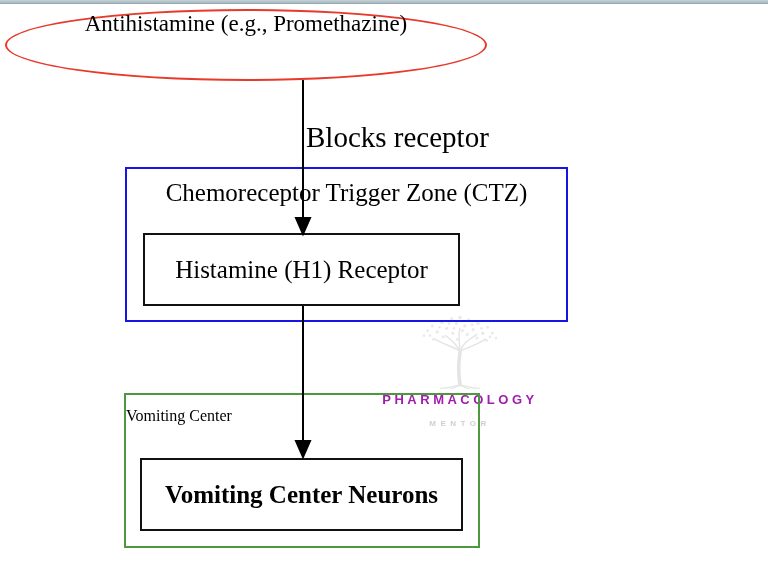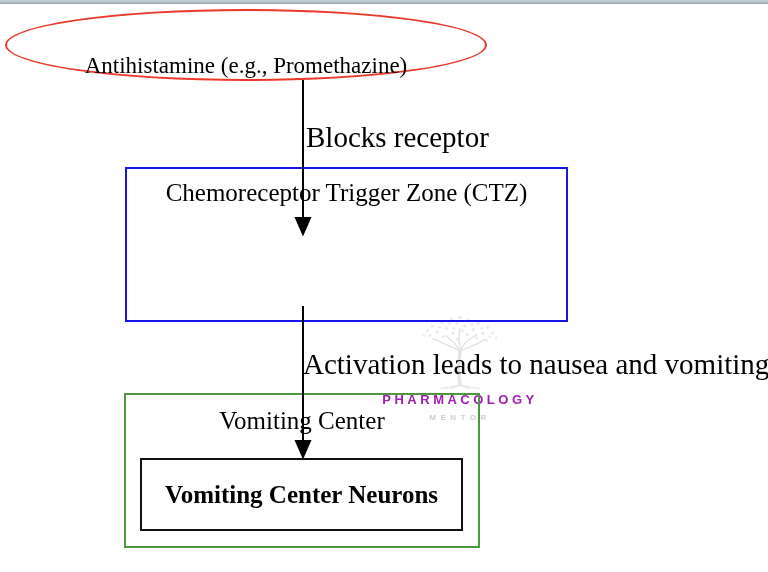--- a/index.html
+++ b/index.html
@@ -23,30 +23,30 @@
     z-index: 1; text-align: center;
     font-family: "Liberation Sans", "DejaVu Sans", sans-serif;
   }
   #watermark .tree { display: block; margin: 0 auto; opacity: 0.55; }
   #watermark .wm-line1 {
     margin-top: 2px;
     font-size: 13px; font-weight: bold; letter-spacing: 3.5px;
     color: #a21caf; white-space: nowrap;
   }
   #watermark .wm-line2 {
-    margin-top: 6px;
+    margin-top: 12px;
     font-size: 8px; font-weight: bold; letter-spacing: 4.5px;
     color: #ced0cf; white-space: nowrap;
   }
   
   .shape { position: absolute; z-index: 2; }
   #ellipse-antihistamine {
     left: 5px; top: 9px; width: 482px; height: 72px;
     border: 2px solid #e8392b; border-radius: 50%;
-    display: flex; align-items: flex-end; justify-content: center;
+    display: flex; align-items: flex-start; justify-content: center;
     background: transparent;
   }
   #ellipse-antihistamine .node-label { font-size: 23px; }
   #cluster-ctz {
     left: 125px; top: 167px; width: 443px; height: 155px;
     border: 2px solid #1515e6; background: transparent;
   }
   #cluster-ctz .cluster-label {
     position: absolute; left: 0; right: 0; top: 10px;
     text-align: center; font-size: 25px; white-space: nowrap;
@@ -56,21 +56,21 @@
     border: 2px solid #111111; background: #ffffff;
     display: flex; align-items: center; justify-content: center;
   }
   #node-h1 .node-label { font-size: 25px; white-space: nowrap; }
   #cluster-vc {
     left: 124px; top: 393px; width: 356px; height: 155px;
     border: 2px solid #4d9a3e; background: transparent;
   }
   #cluster-vc .cluster-label {
     position: absolute; left: 0; right: 0; top: 12px;
-    text-align: center; font-size: 25px; white-space: nowrap;
+    text-align: left; font-size: 16px; white-space: nowrap;
   }
   #node-vcn {
     left: 140px; top: 458px; width: 323px; height: 73px;
     border: 2px solid #111111; background: #ffffff;
     display: flex; align-items: center; justify-content: center; font-weight: bold;
   }
   #node-vcn .node-label { font-size: 25px; white-space: nowrap; }
   
   .edge-label { position: absolute; z-index: 3; font-size: 29px; white-space: nowrap; }
   #edge-label-blocks { left: 306px; top: 121px; }
@@ -143,30 +143,32 @@
     <div class="wm-line2">MENTOR</div>
   </div>
 
   <div id="ellipse-antihistamine" class="shape">
     <span class="node-label">Antihistamine (e.g., Promethazine)</span>
   </div>
 
   <div id="cluster-ctz" class="shape">
     <div class="cluster-label">Chemoreceptor Trigger Zone (CTZ)</div>
   </div>
+  <div id="node-h1" class="shape">
+    <span class="node-label">Histamine (H1) Receptor</span>
+  </div>
 
   <div id="cluster-vc" class="shape">
     <div class="cluster-label">Vomiting Center</div>
   </div>
   <div id="node-vcn" class="shape">
     <span class="node-label">Vomiting Center Neurons</span>
   </div>
 
   <div id="edge-label-blocks" class="edge-label">Blocks receptor</div>
-  <div id="edge-label-activation" class="edge-label">Activation leads to nausea and vomiting</div>
 
   <svg id="edges" viewBox="0 0 768 572">
     <g stroke="#000000" stroke-width="2" fill="#000000">
       <line x1="303" y1="80" x2="303" y2="219"></line>
       <polygon points="296,218 310,218 303,234"></polygon>
       <line x1="303" y1="306" x2="303" y2="442"></line>
       <polygon points="296,441 310,441 303,457"></polygon>
     </g>
   </svg>
 

